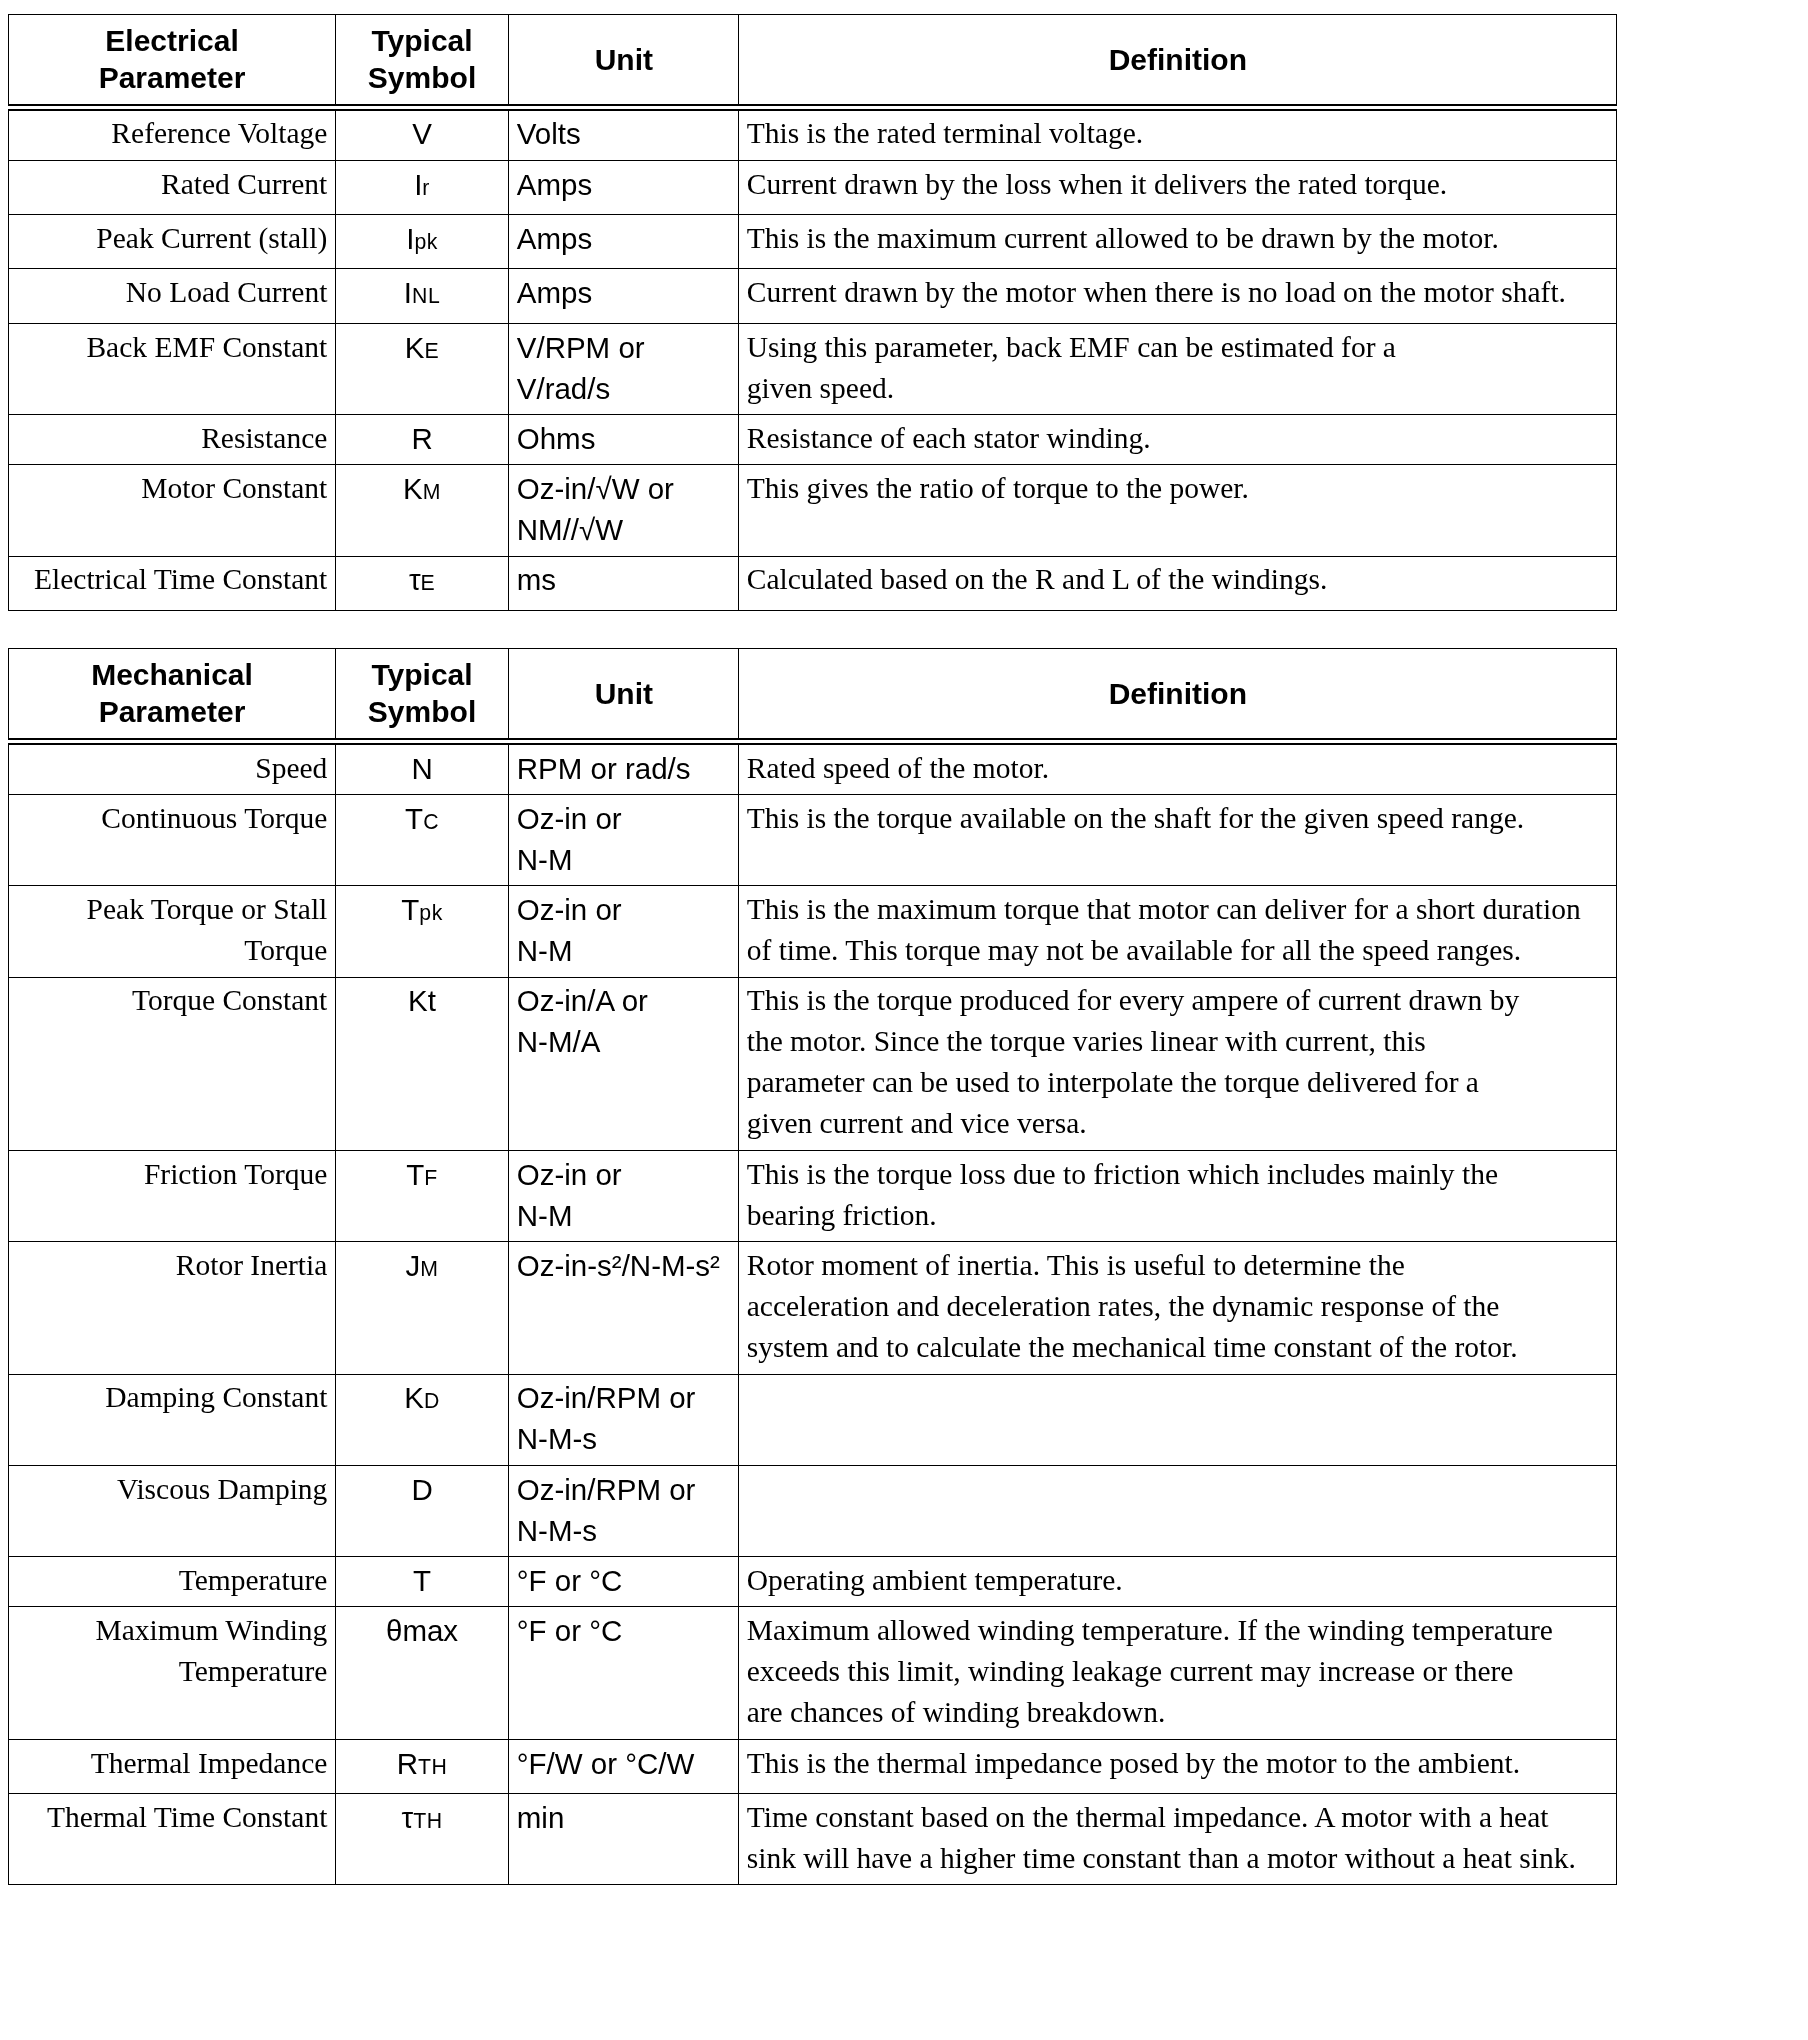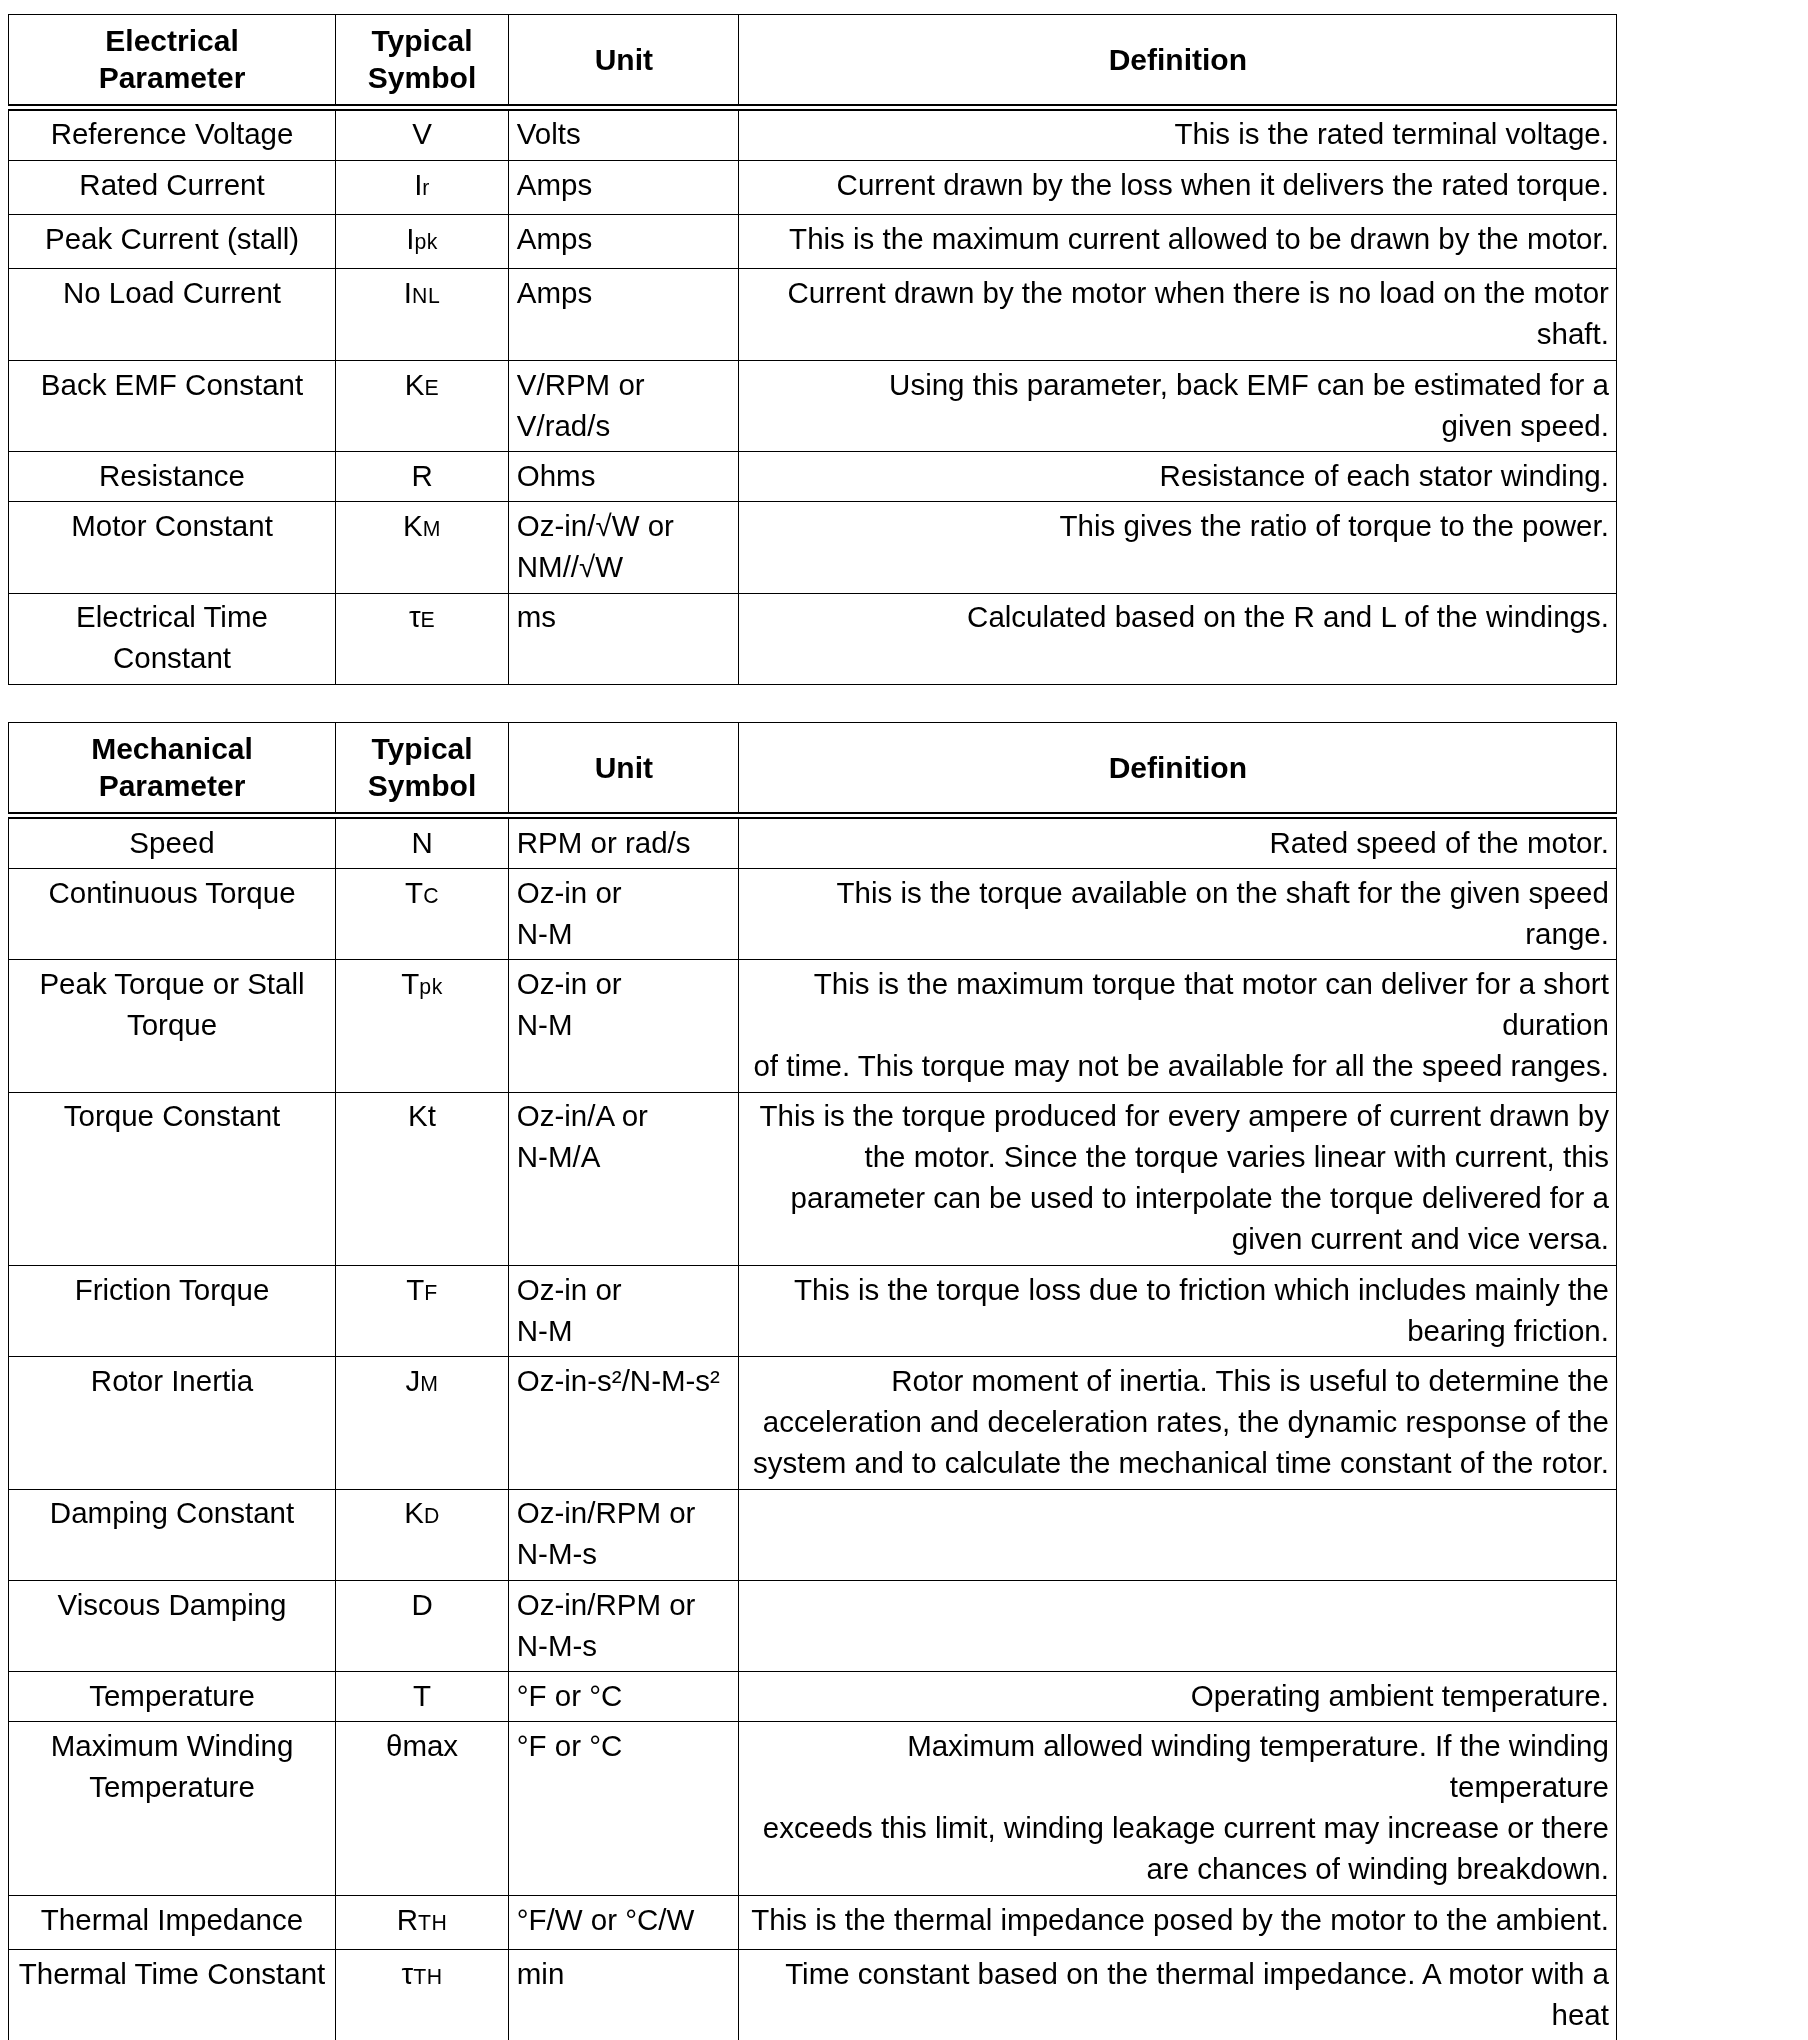--- a/index.html
+++ b/index.html
@@ -37,24 +37,24 @@
     padding: 7.4px 5.5px;
     border-bottom: 7.4px double #000000;
   }
   table.param-table td {
     font-size: 29.5px;
     line-height: 41px;
     vertical-align: top;
     padding: 2.8px 7.4px 5.5px 7.4px;
     white-space: pre-line;
   }
-  td.col-param { text-align: center; }
+  td.col-param { text-align: right; font-family: Liberation Serif, serif; }
   td.col-sym   { text-align: center; }
   td.col-unit  { text-align: left; }
-  td.col-def   { text-align: right; }
+  td.col-def   { text-align: left; font-family: Liberation Serif, serif; }
   .smallcap {
     font-size: 72%;
     letter-spacing: 0.5px;
   }
 </style>
 </head>
 <body>
 
 <div class="page">
 

